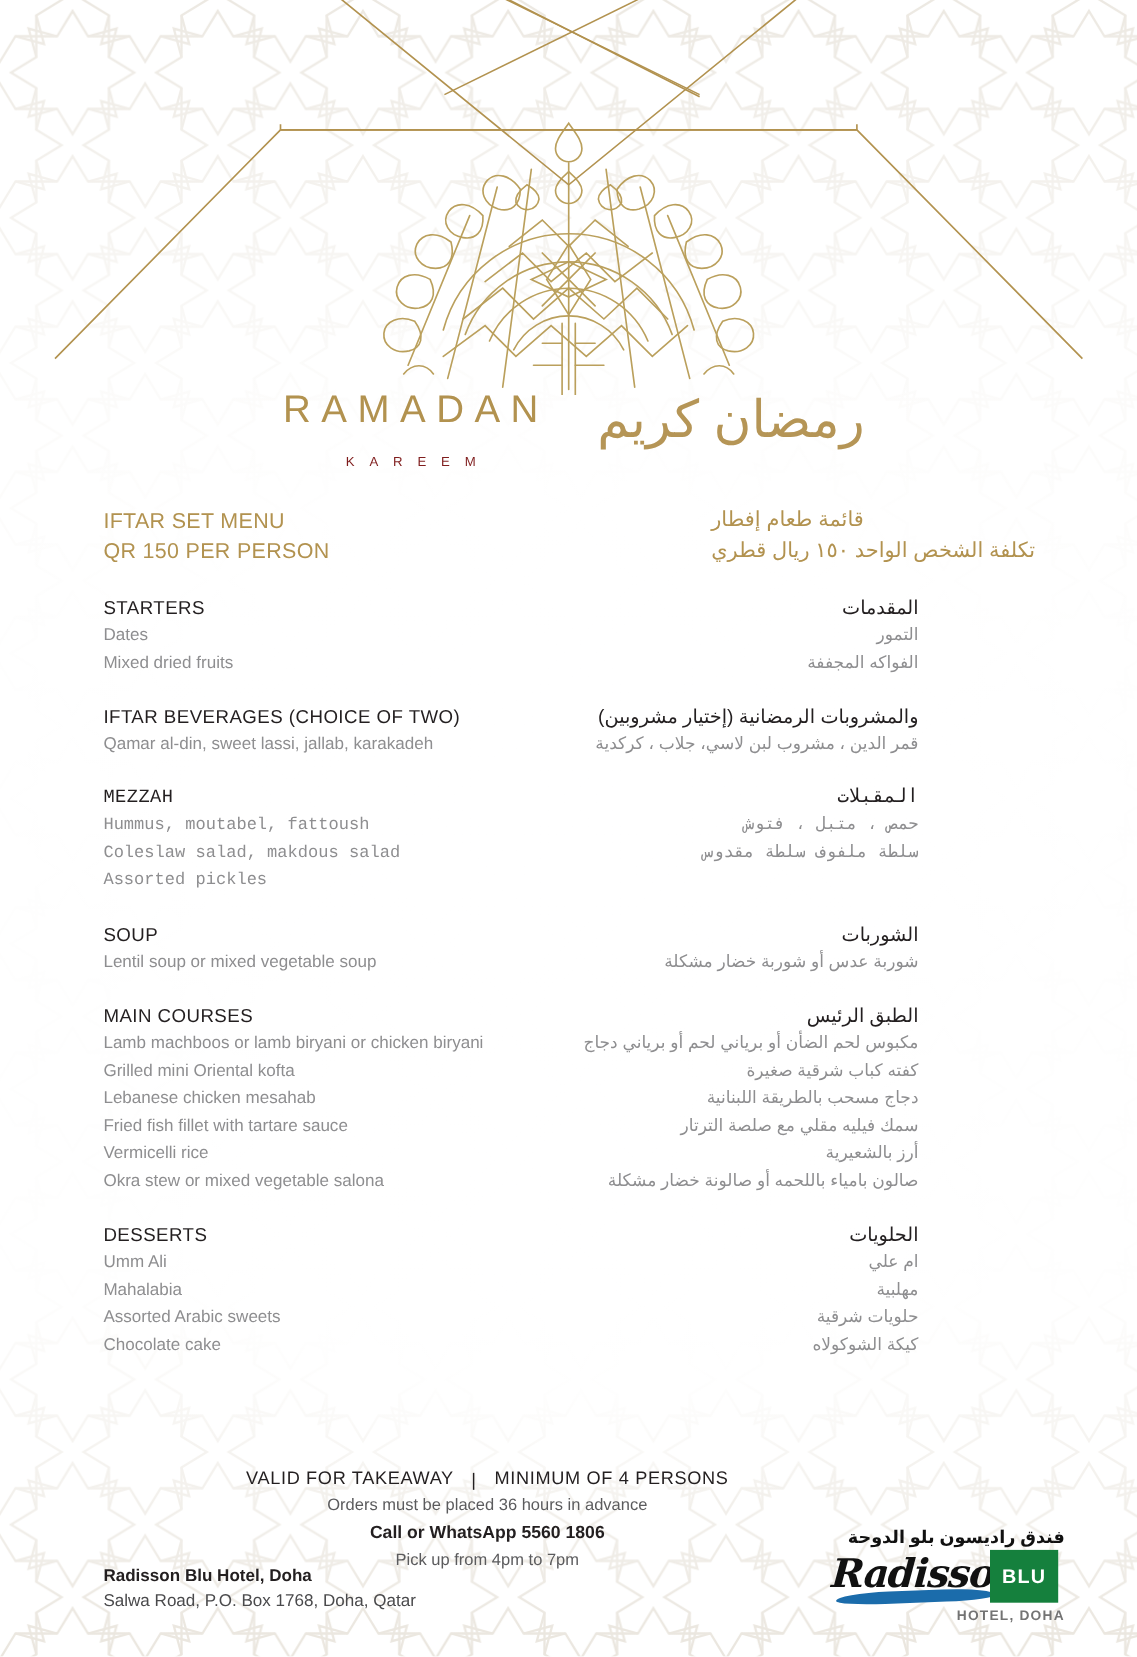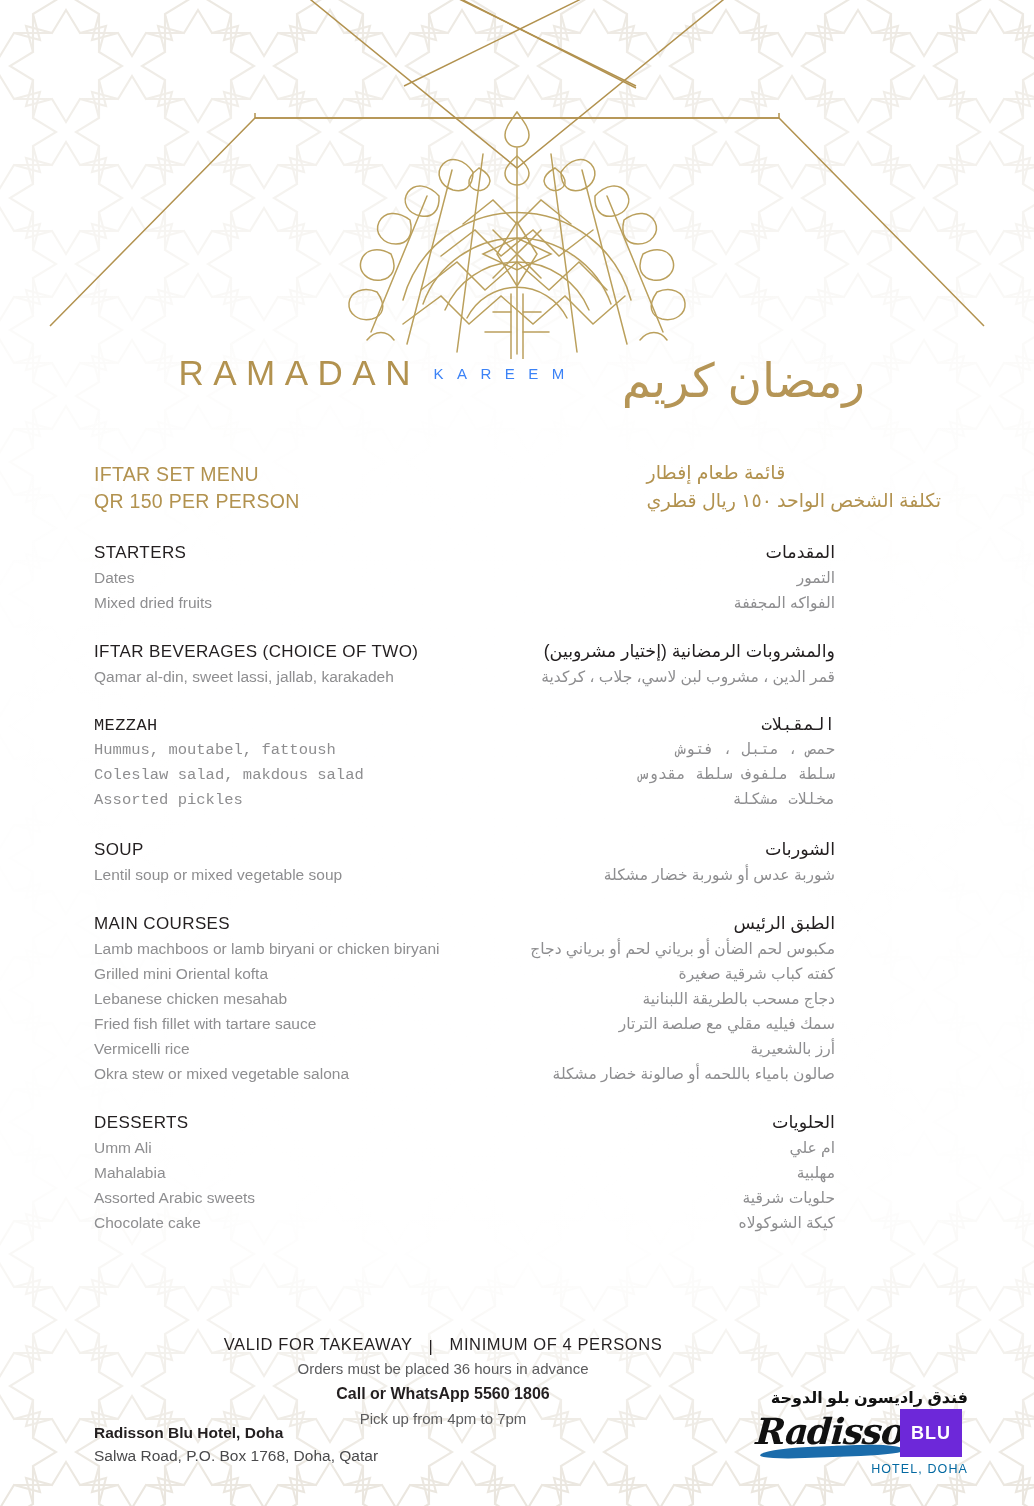--- a/index.html
+++ b/index.html
@@ -75,37 +75,37 @@
     left: 0;
     width: 1034px;
     height: 70px;
     display: flex;
     align-items: flex-start;
     justify-content: center;
     gap: 44px;
   }
   .wm-latin {
     display: flex;
-    flex-direction: row;
+    flex-direction: column;
     align-items: center;
     line-height: 1;
   }
   .wm-ramadan {
     font-size: 35px;
     letter-spacing: 9.5px;
     color: #b2924f;
     font-weight: 400;
     text-indent: 9.5px;
   }
   .wm-kareem {
-    font-size: 15px;
+    font-size: 12px;
     letter-spacing: 13.5px;
-    color: #3b82f6;
-    font-weight: 400;
-    margin-top: 2px;
+    color: #7f1d1d;
+    font-weight: 400;
+    margin-top: 24px;
     text-indent: 13.5px;
   }
   .wm-arabic {
     font-size: 47px;
     color: #b59556;
     line-height: 1;
     margin-top: 2px;
     font-weight: 400;
     direction: rtl;
   }
@@ -289,36 +289,36 @@
     background: #1b6cab;
     border-radius: 50% 50% 46% 46% / 90% 90% 60% 60%;
     transform: rotate(-2.2deg);
   }
   .logo-blu-box {
     position: absolute;
     left: 158px;
     top: -2px;
     width: 62px;
     height: 48px;
-    background: #6d28d9;
+    background: #15803d;
     color: #ffffff;
     font-size: 18px;
     font-weight: 700;
     letter-spacing: 1px;
     display: flex;
     align-items: center;
     justify-content: center;
   }
   .logo-sub {
     position: absolute;
     right: 4px;
     top: 74px;
     font-size: 12.5px;
-    font-weight: 400;
-    color: #0369a1;
+    font-weight: 700;
+    color: #737373;
     letter-spacing: 1.1px;
     white-space: nowrap;
   }
 </style>
 </head>
 <body>
 
 <div id="page">
 
   <svg class="bg-pattern" width="1034" height="1506" viewBox="0 0 1034 1506" aria-hidden="true">
@@ -478,21 +478,20 @@
           <div class="col-en">
             <div class="sec-title-en">MEZZAH</div>
             <div class="item-en">Hummus, moutabel, fattoush</div>
             <div class="item-en">Coleslaw salad, makdous salad</div>
             <div class="item-en">Assorted pickles</div>
           </div>
           <div class="col-ar">
             <div class="sec-title-ar">المقبلات</div>
             <div class="item-ar">حمص ، متبل  ، فتوش</div>
             <div class="item-ar">سلطة ملفوف سلطة مقدوس</div>
-            <div class="item-ar">مخللات مشكلة</div>
           </div>
         </div>
         <div class="section" style="height: 50px;">
           <div class="col-en">
             <div class="sec-title-en">SOUP</div>
             <div class="item-en">Lentil soup or mixed vegetable soup</div>
           </div>
           <div class="col-ar">
             <div class="sec-title-ar">الشوربات</div>
             <div class="item-ar">شوربة عدس أو شوربة خضار مشكلة</div>

